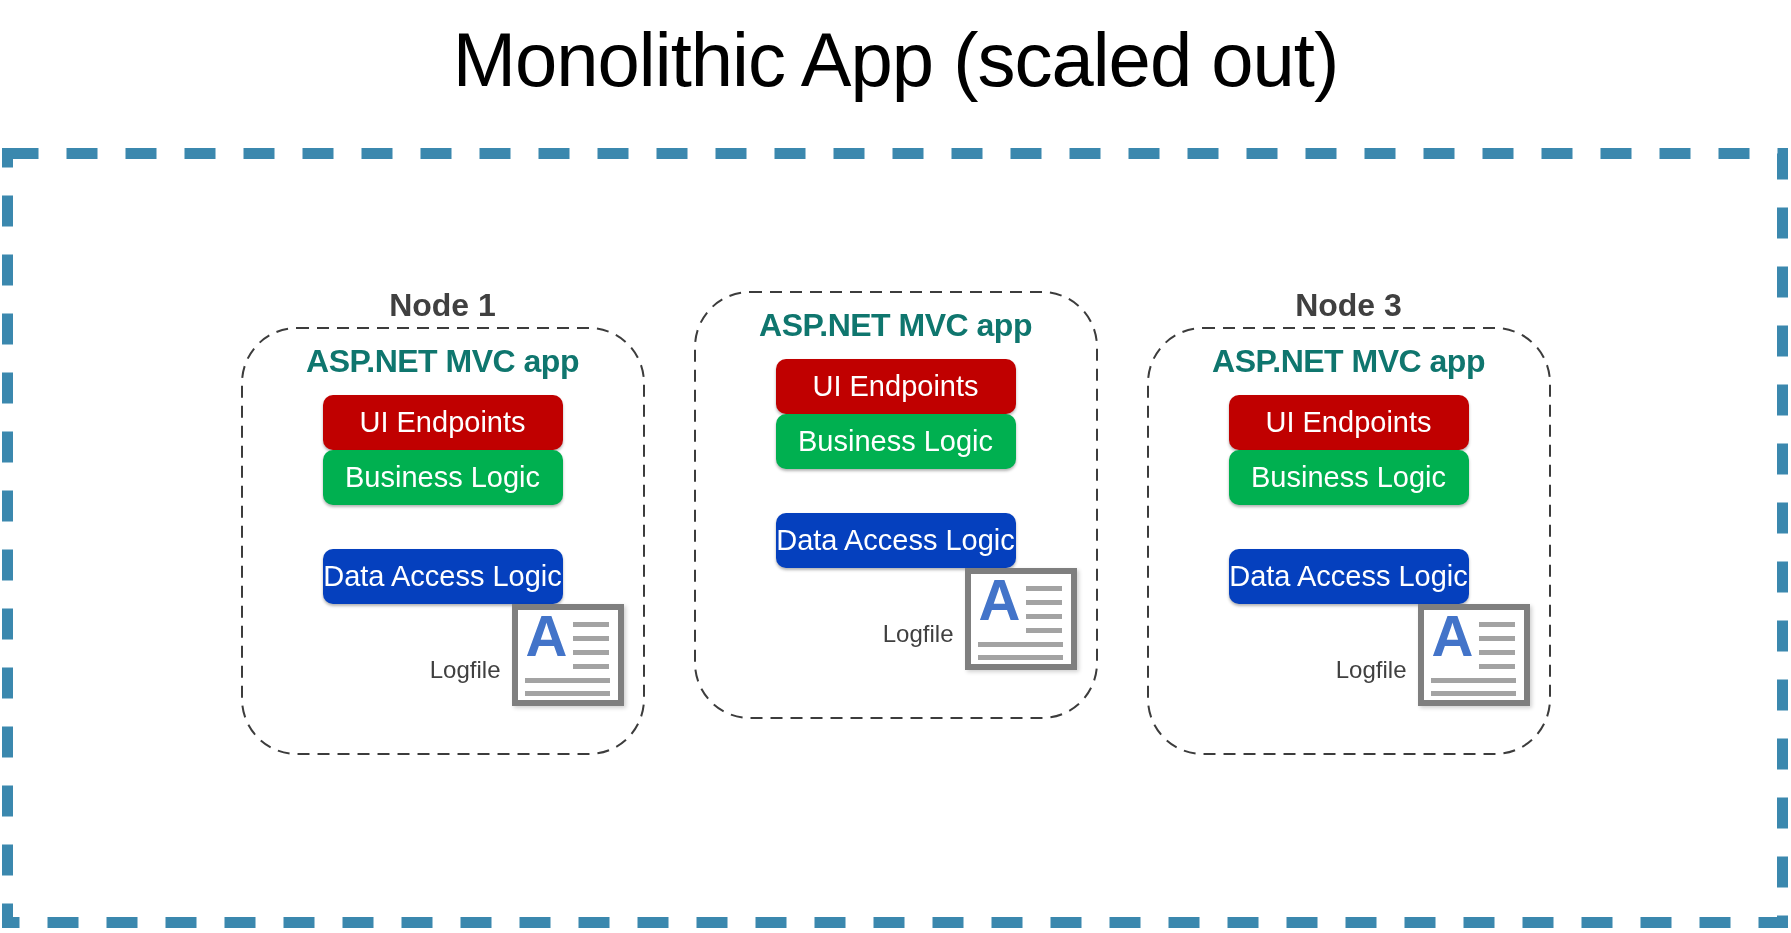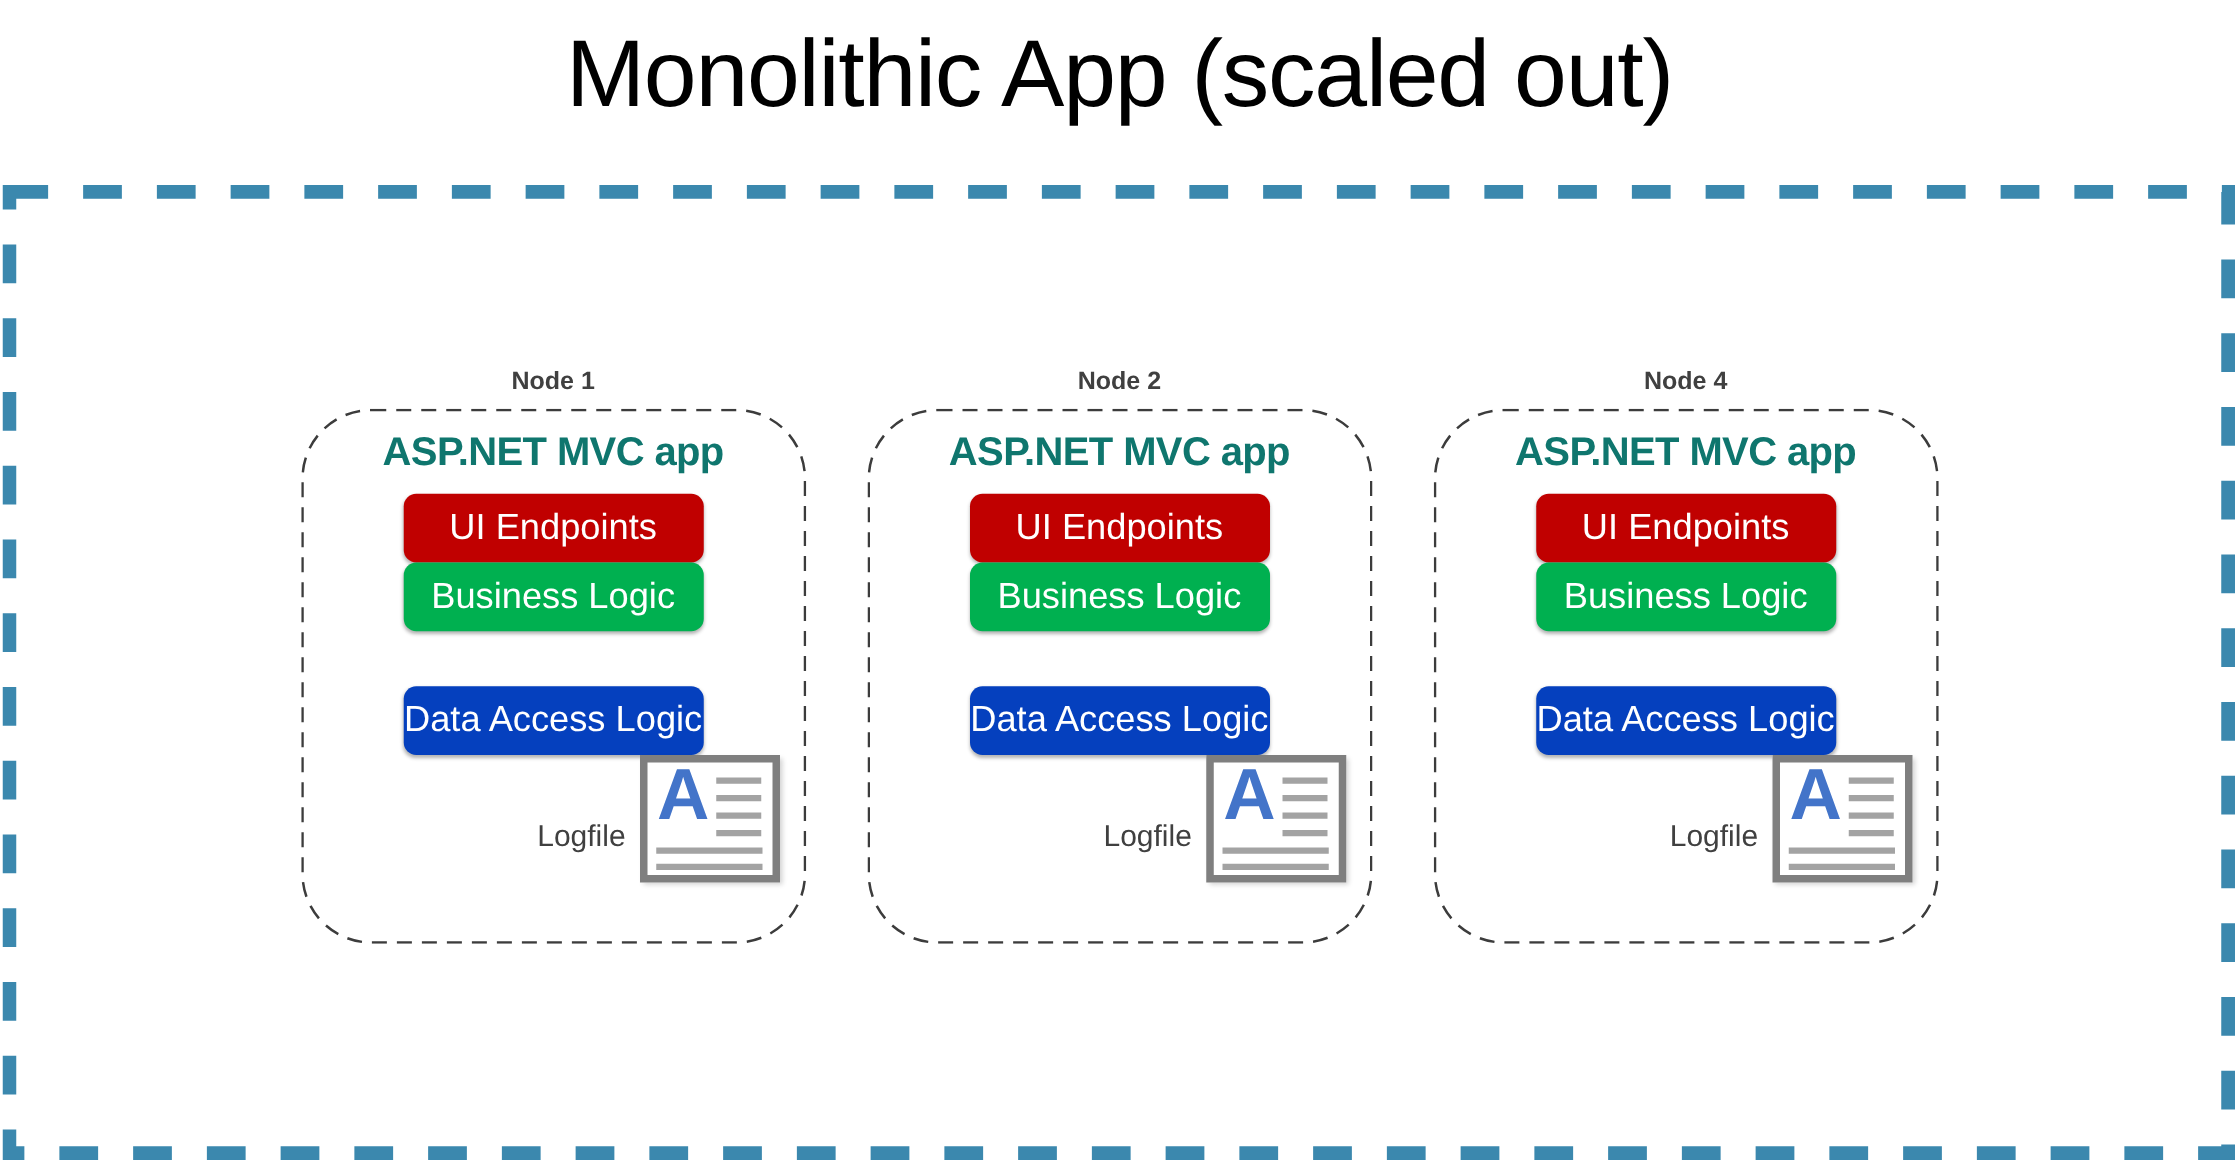--- a/index.html
+++ b/index.html
@@ -47,21 +47,21 @@
     justify-content: center;
     align-items: flex-start;
     gap: 49px;
   }
   .node-col { width: 404px; }
   .node-label {
     height: 28px;
     line-height: 28px;
     margin-bottom: 8px;
     text-align: center;
-    font-size: 20px;
+    font-size: 32px;
     font-weight: bold;
     color: #404040;
   }
   .node-box {
     position: relative;
     width: 404px;
     height: 428px;
     box-sizing: border-box;
     display: flex;
     flex-direction: column;
@@ -184,21 +184,20 @@
             <span class="tline short s3"></span>
             <span class="tline short s4"></span>
             <span class="tline long l1"></span>
             <span class="tline long l2"></span>
           </div>
         </div>
       </div>
     </div>
 
     <div class="node-col">
-      <div class="node-label">Node 2</div>
       <div class="node-box">
         <svg class="node-border" width="404" height="428" viewBox="0 0 404 428">
           <rect x="1" y="1" width="402" height="426" rx="55" fill="none" stroke="#3C3C3C" stroke-width="2" stroke-dasharray="12 8"></rect>
         </svg>
         <div class="app-title">ASP.NET MVC app</div>
         <div class="layers">
           <div class="layer layer-red">UI Endpoints</div>
           <div class="layer layer-green">Business Logic</div>
           <div class="layer layer-blue">Data Access Logic</div>
         </div>
@@ -211,21 +210,21 @@
             <span class="tline short s3"></span>
             <span class="tline short s4"></span>
             <span class="tline long l1"></span>
             <span class="tline long l2"></span>
           </div>
         </div>
       </div>
     </div>
 
     <div class="node-col">
-      <div class="node-label">Node 4</div>
+      <div class="node-label">Node 3</div>
       <div class="node-box">
         <svg class="node-border" width="404" height="428" viewBox="0 0 404 428">
           <rect x="1" y="1" width="402" height="426" rx="55" fill="none" stroke="#3C3C3C" stroke-width="2" stroke-dasharray="12 8"></rect>
         </svg>
         <div class="app-title">ASP.NET MVC app</div>
         <div class="layers">
           <div class="layer layer-red">UI Endpoints</div>
           <div class="layer layer-green">Business Logic</div>
           <div class="layer layer-blue">Data Access Logic</div>
         </div>

